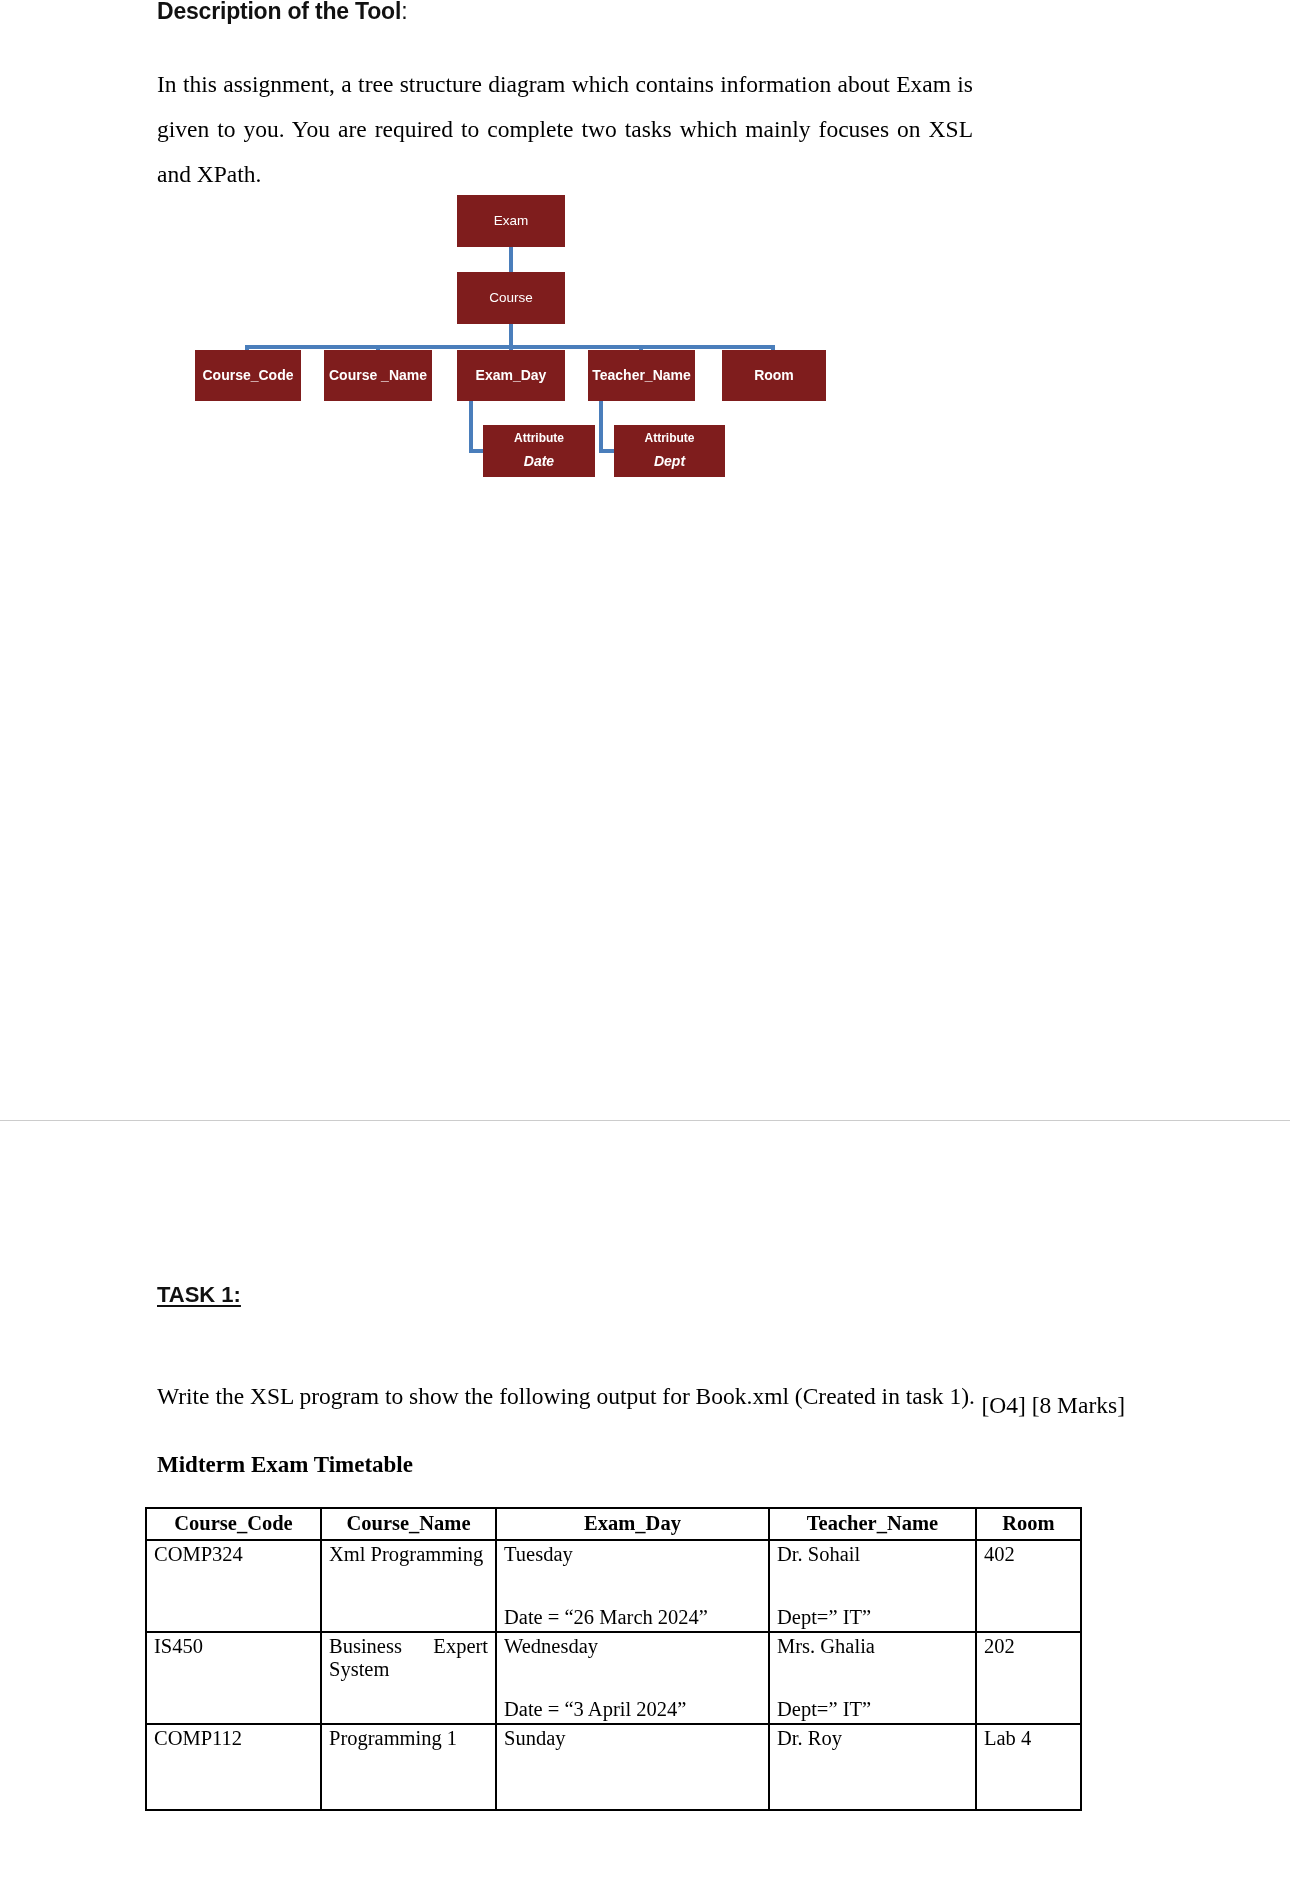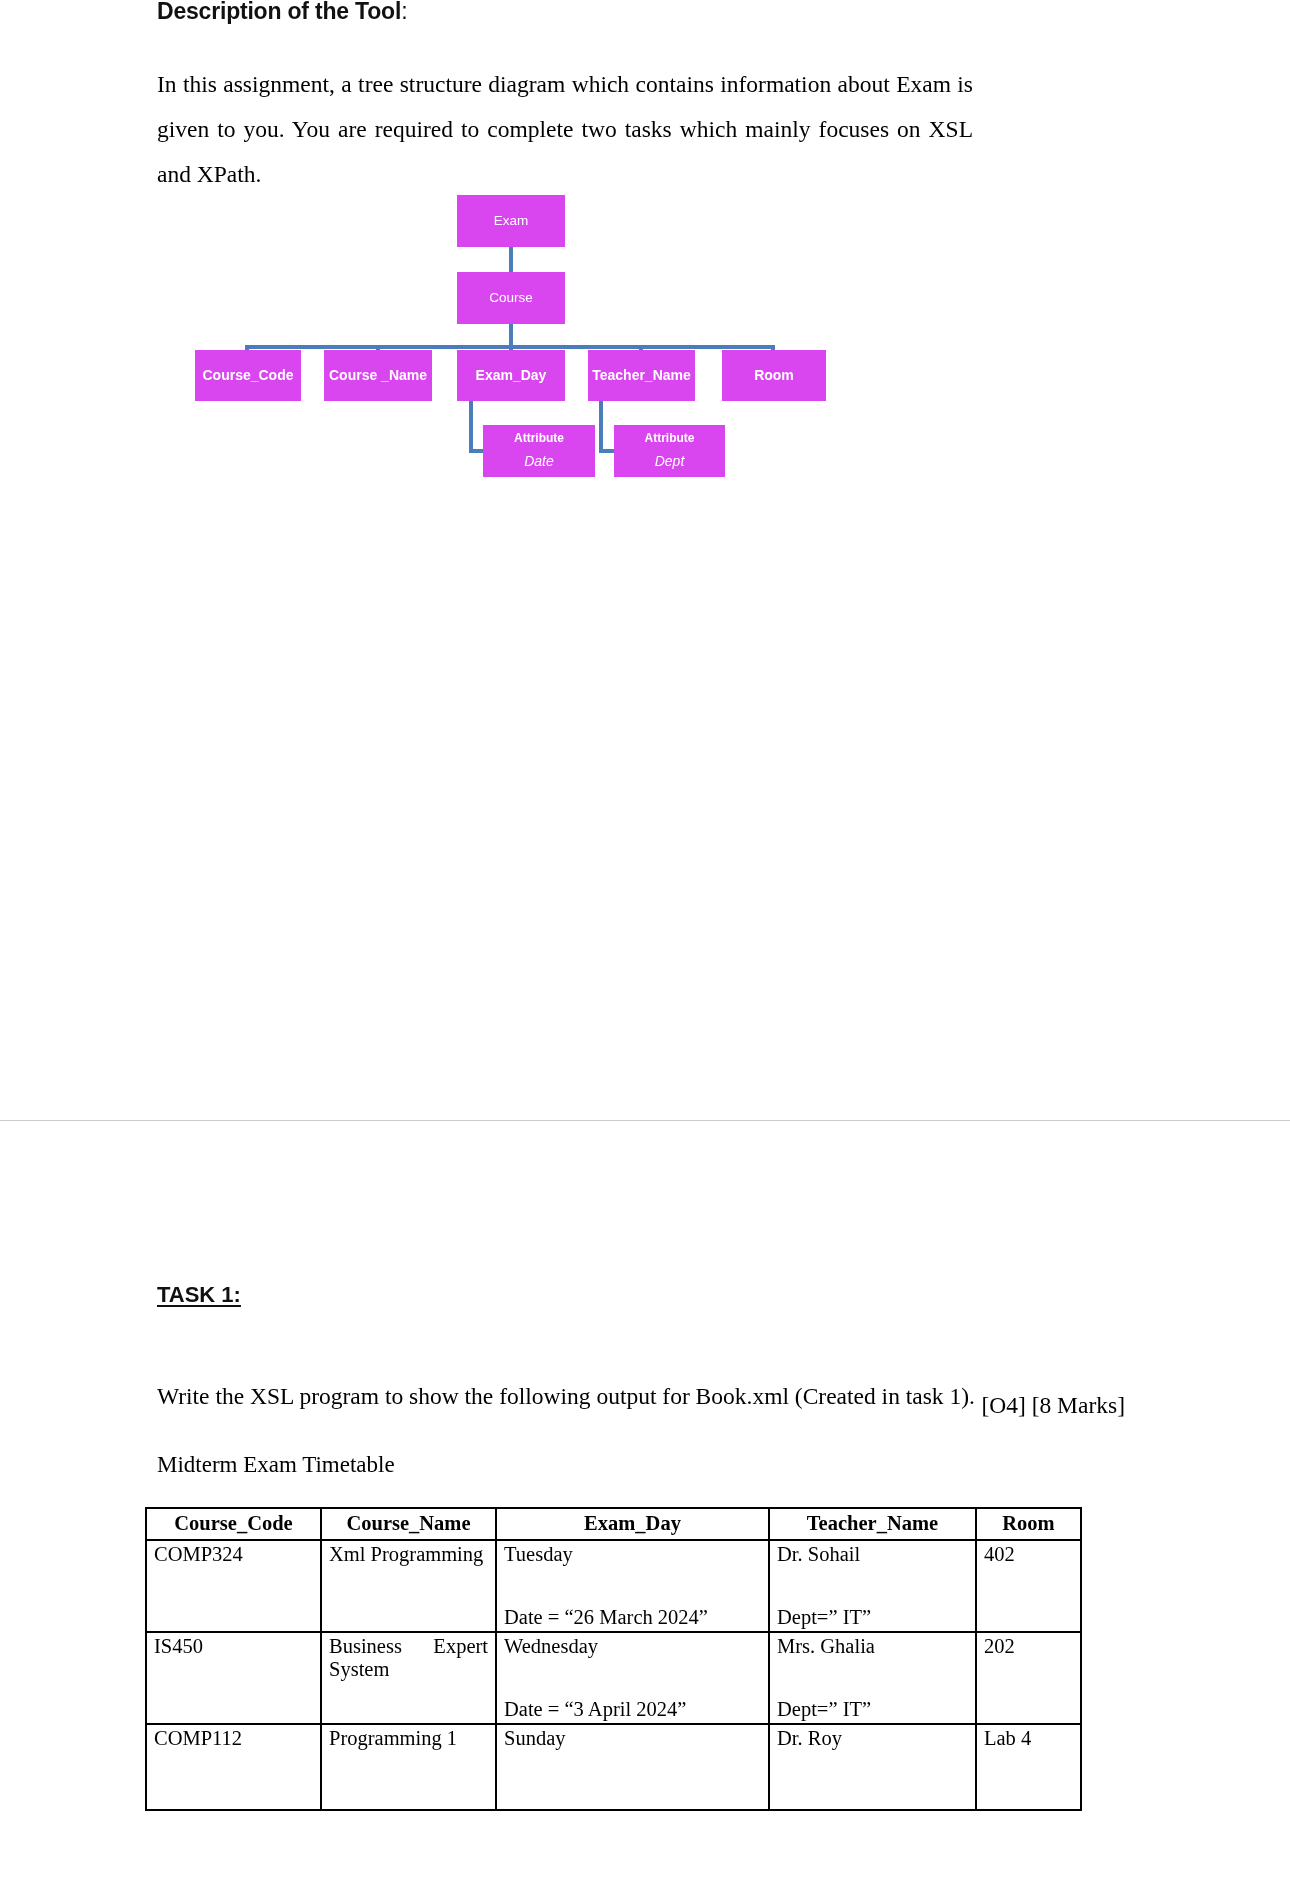--- a/index.html
+++ b/index.html
@@ -47,33 +47,33 @@
   
   .diagram {
     position: absolute;
     left: 0px;
     top: 185px;
     width: 1290px;
     height: 320px;
   }
   .node {
     position: absolute;
-    background: #d946ef;
+    background: #7f1d1d;
     color: #ffffff;
     font-family: "Liberation Sans", sans-serif;
     display: flex;
     flex-direction: column;
     align-items: center;
     justify-content: center;
     text-align: center;
     line-height: 1.25;
   }
   .node .lbl-top { font-size: 13.5px; font-weight: normal; }
   .node.bold .lbl-top { font-weight: bold; font-size: 14px; }
-  .node .lbl-sub { font-weight: normal; font-style: italic; font-size: 14px; margin-top: 7px; }
+  .node .lbl-sub { font-weight: bold; font-style: italic; font-size: 14px; margin-top: 7px; }
   .node.attr .lbl-top { font-weight: bold; font-size: 12px; }
 
   .conn { position: absolute; background: #4a7ebb; }
   .conn.v { width: 4px; }
   .conn.h { height: 4px; }
 
   
   .elbow { position: absolute; }
   .elbow .stem { position: absolute; left: 0; top: 0; width: 4px; background: #4a7ebb; }
   .elbow .foot { position: absolute; left: 0; height: 4px; background: #4a7ebb; }
@@ -130,21 +130,21 @@
     width: 968px;
     text-align: right;
     font-size: 23.5px;
   }
 
   .table-title {
     position: absolute;
     left: 157px;
     top: 330px;
     font-family: "Liberation Serif", serif;
-    font-weight: normal;
+    font-weight: bold;
     font-size: 23px;
   }
 
   table.timetable {
     position: absolute;
     left: 145px;
     top: 385px;
     width: 935px;
     border-collapse: collapse;
     font-family: "Liberation Serif", serif;

